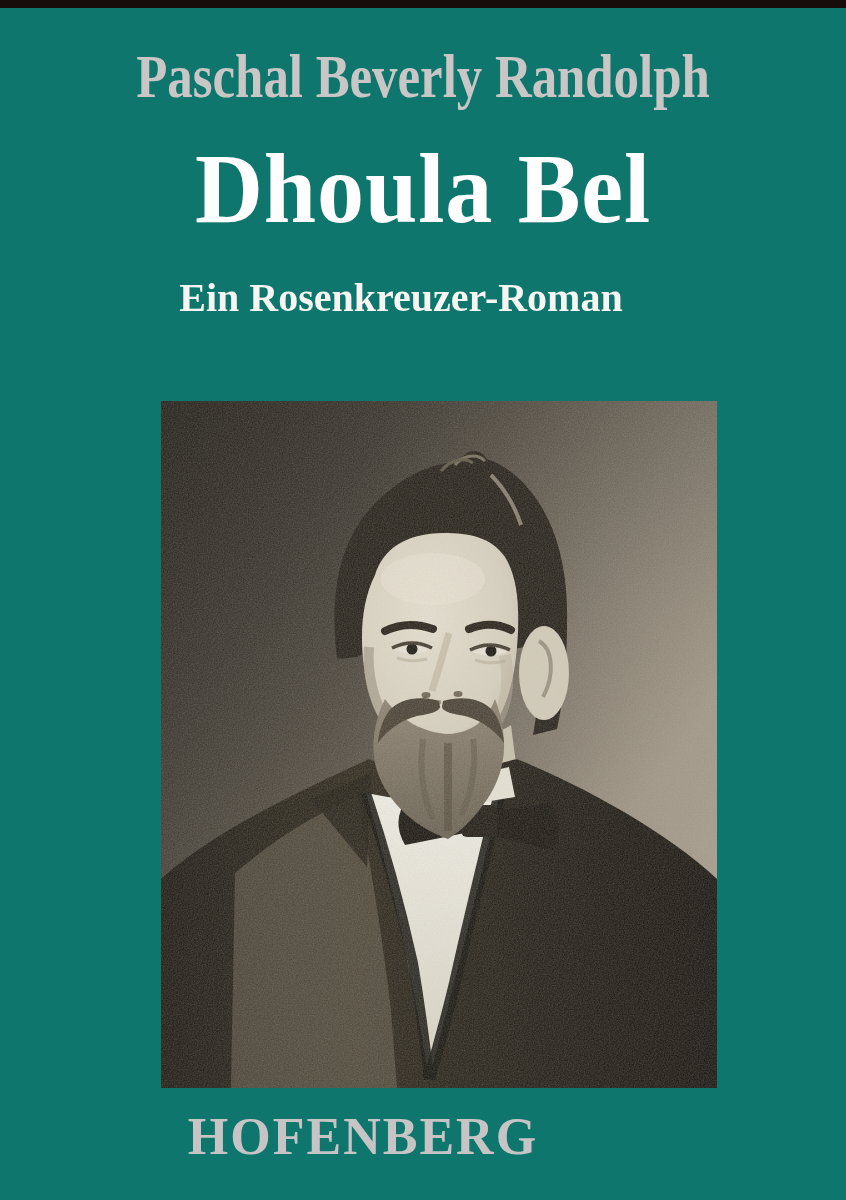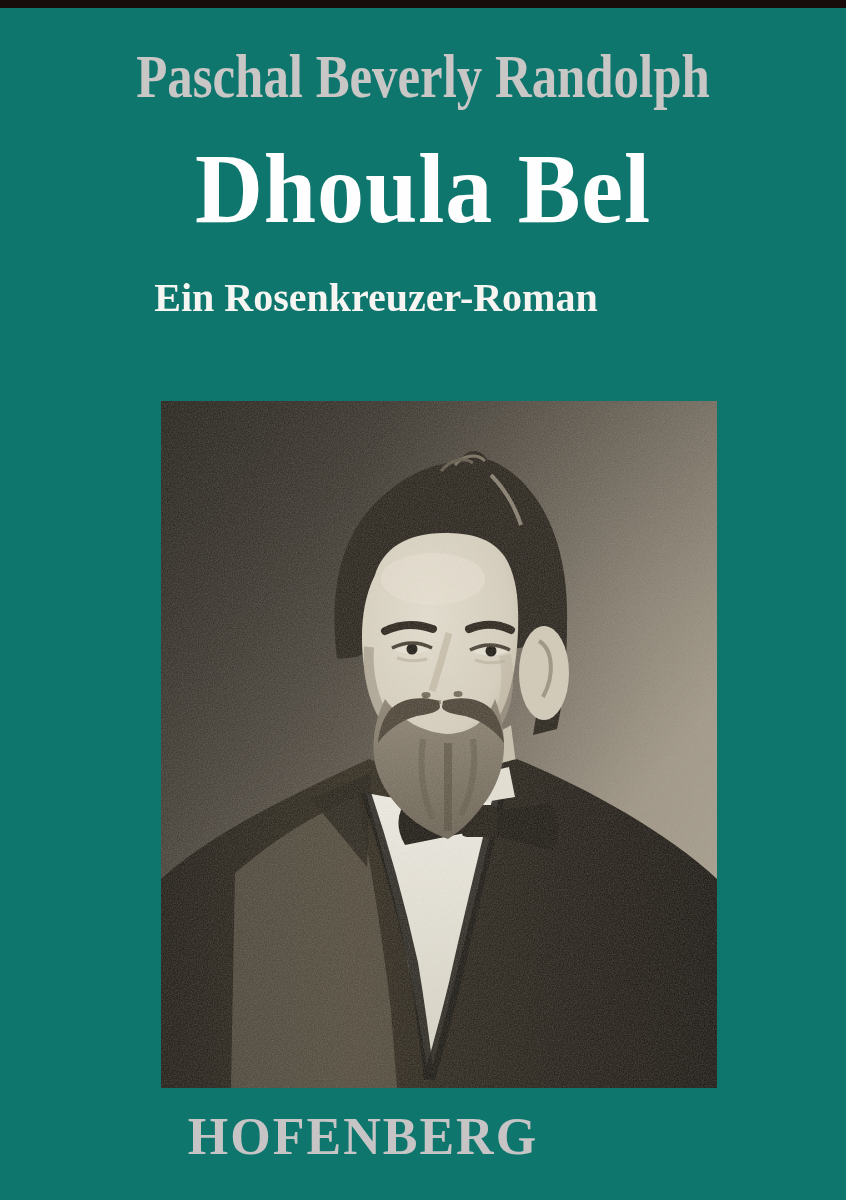--- a/index.html
+++ b/index.html
@@ -14,21 +14,21 @@
     font-weight:bold;font-size:62px;line-height:1.05;color:#c9c6c6;
     transform:scaleX(.82);letter-spacing:0;
   }
   .title{
     position:absolute;top:128px;left:0;width:846px;text-align:center;
     font-weight:bold;font-size:100px;line-height:1.05;color:#fefefe;
     transform:scaleX(.94);letter-spacing:1px;
   }
   .subtitle{
     position:absolute;top:268px;left:0;width:752px;text-align:center;
-    font-weight:bold;font-size:40px;line-height:1.08;color:#f7f5f2;
+    font-weight:bold;font-size:40px;line-height:1.08;color:#f7f5f2;padding-left:25px;
   }
   .photo{
     position:absolute;left:161px;top:393px;width:556px;height:687px;
   }
   .photo svg{display:block;width:556px;height:687px;}
   .publisher{
     position:absolute;top:1100px;left:0;width:726px;text-align:center;
     font-weight:bold;font-size:52px;line-height:1.1;color:#c6c4c5;
     letter-spacing:2px;
   }

